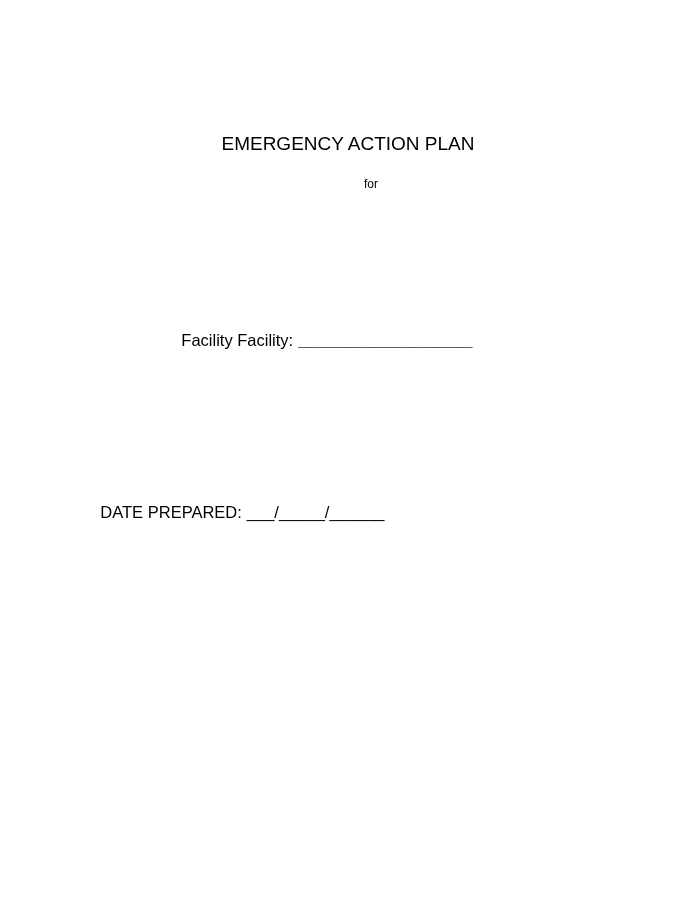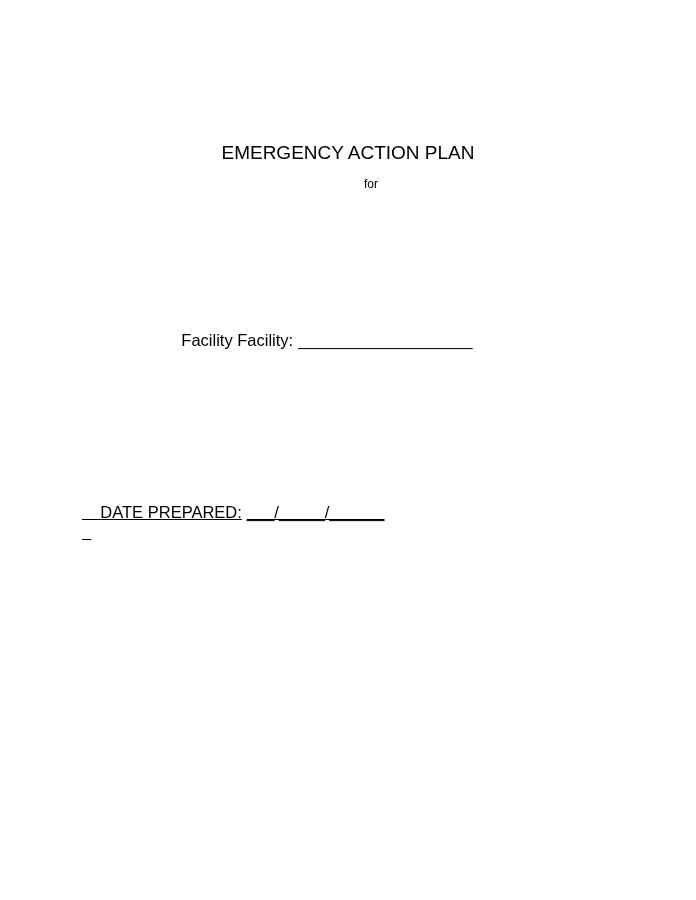--- a/index.html
+++ b/index.html
@@ -11,21 +11,21 @@
     position: relative;
     width: 696px;
     height: 900px;
     background: #ffffff;
     color: #000000;
     font-family: "Liberation Sans", "DejaVu Sans", sans-serif;
     overflow: hidden;
   }
   .doc-title {
     position: absolute;
-    top: 142px;
+    top: 133px;
     left: 0;
     width: 100%;
     text-align: center;
     font-size: 19px;
     line-height: 1.2;
     white-space: pre;
   }
   .doc-subtitle {
     position: absolute;
     top: 177px;
@@ -47,28 +47,27 @@
     top: 236px;
     left: 163px;
   }
   .facility-address-line {
     top: 311px;
     left: 163px;
   }
   .date-prepared-line {
     top: 483px;
     left: 82px;
-    text-decoration: underline;
   }
   .blank {
     margin-left: 5px;
     white-space: pre;
   }
   .blank-bold {
-    font-weight: normal;
+    font-weight: bold;
   }
 </style>
 </head>
 <body>
 
 <div class="page">
 
   <div class="doc-title">EMERGENCY ACTION PLAN</div>
 
   <div class="doc-subtitle">for</div>

